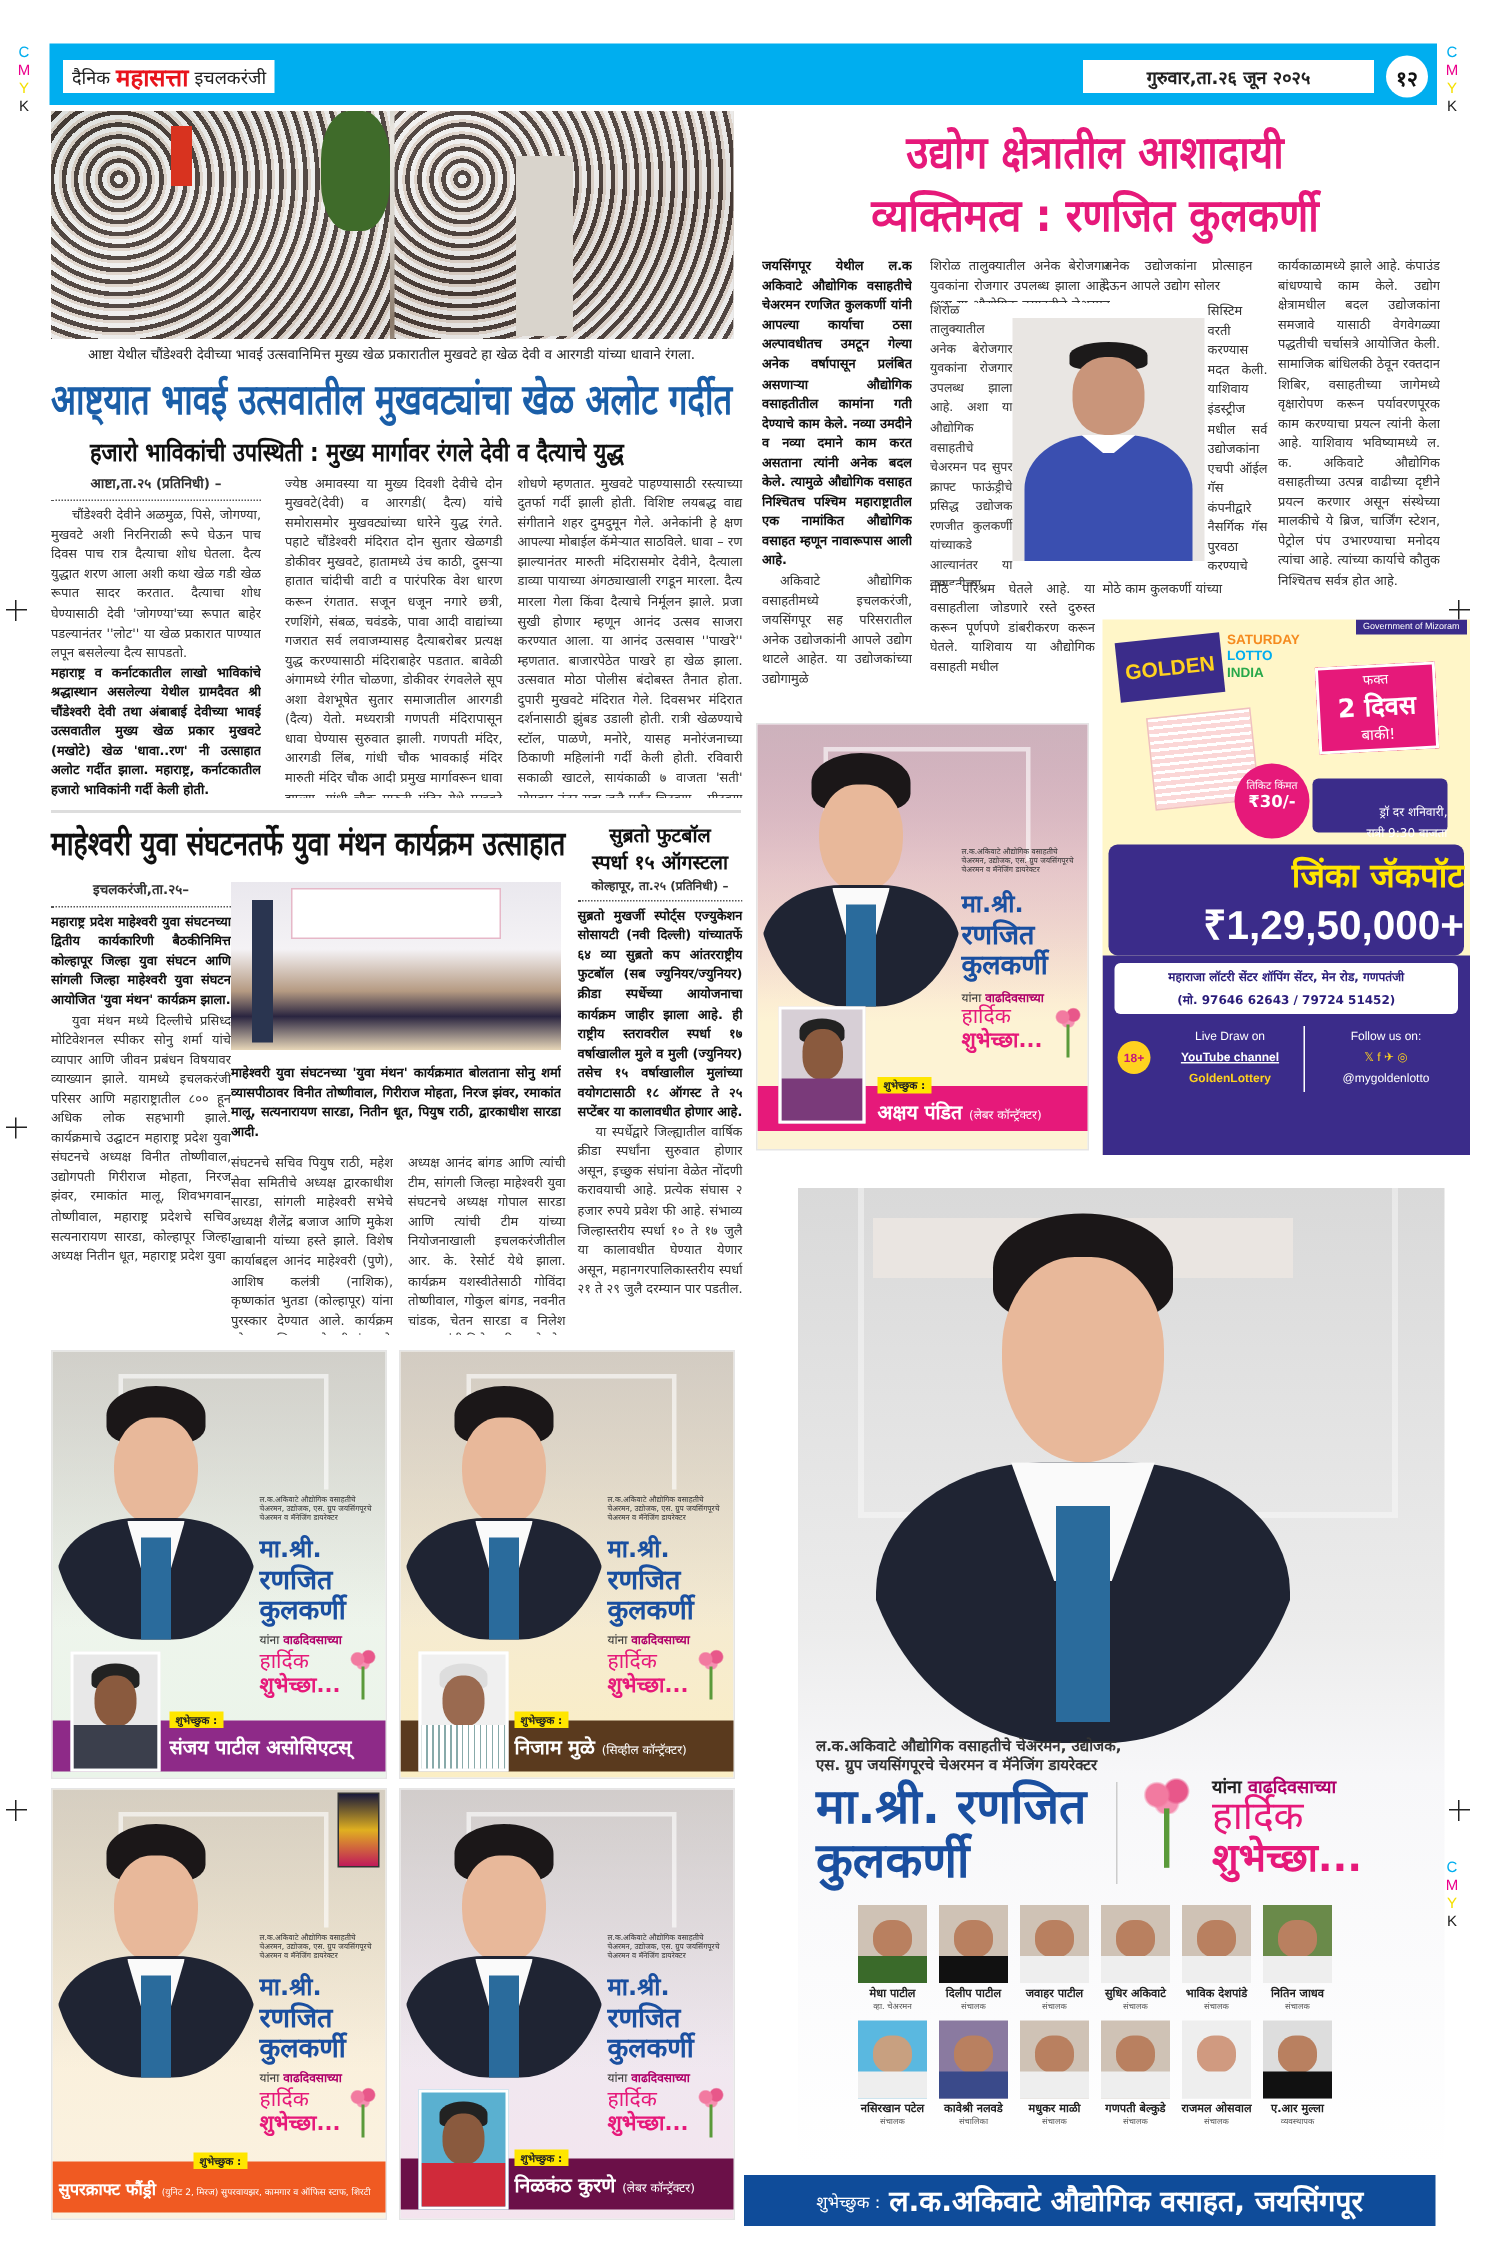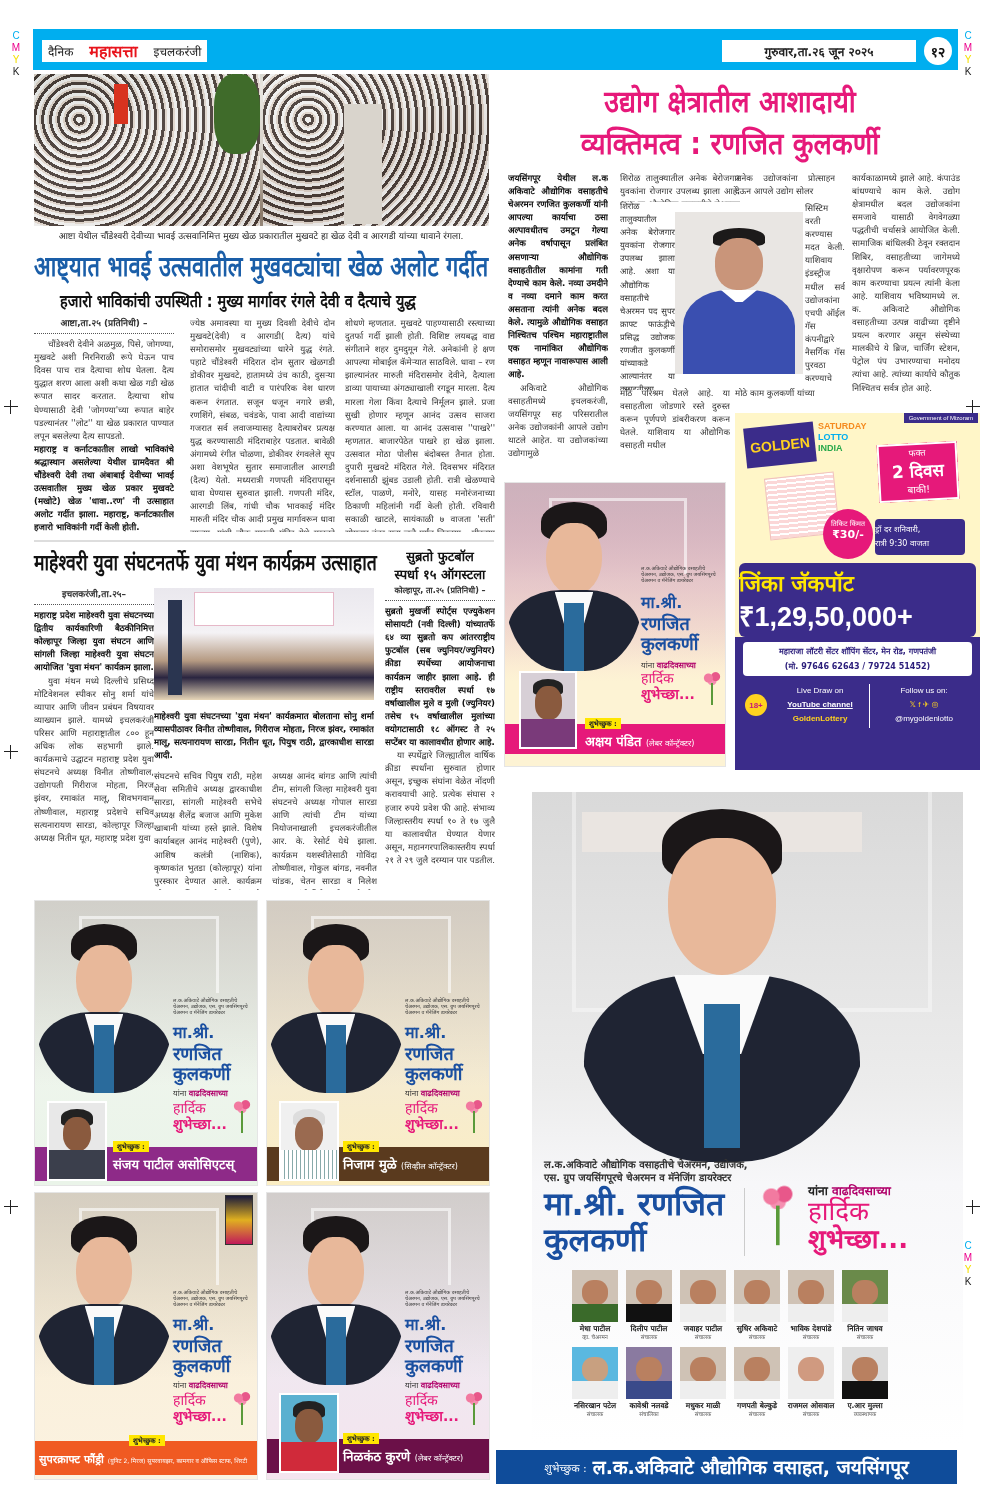--- a/index.html
+++ b/index.html
@@ -5,21 +5,21 @@
 *{box-sizing:border-box;margin:0;padding:0}
 body{width:992px;height:1502px;background:#fff;font-family:"DejaVu Sans",sans-serif;color:#222;position:relative;overflow:hidden}
 .abs{position:absolute}
 .cmyk{position:absolute;font-family:"Liberation Sans",sans-serif;font-size:10px;line-height:12px;text-align:center;width:12px}
 .cmyk .c{color:#00aeef}.cmyk .m{color:#ec008c}.cmyk .y{color:#f5e000}.cmyk .k{color:#222}
 .reg{position:absolute;width:14px;height:14px}
 .reg:before{content:"";position:absolute;left:0;right:0;top:6px;border-top:1px solid #222}
 .reg:after{content:"";position:absolute;top:0;bottom:0;left:6px;border-left:1px solid #222}
 
 .header{left:33px;top:29px;width:925px;height:41px;background:#00aeef}
-.masthead{left:42px;top:40px;height:22px;background:#fff;padding:0 6px;display:flex;align-items:center;gap:16px;font-size:12px;white-space:nowrap}
+.masthead{left:42px;top:40px;height:22px;background:#fff;padding:0 6px;display:flex;align-items:center;gap:4px;font-size:12px;white-space:nowrap}
 .masthead .brand{color:#e8141c;font-weight:bold;font-size:16px}
 .datebox{left:722px;top:40px;width:194px;height:22px;background:#fff;font-size:12px;display:flex;align-items:center;justify-content:center;font-weight:bold}
 .pageno{left:924px;top:37px;width:28px;height:28px;border-radius:50%;background:#fff;color:#111;font-weight:bold;font-size:14px;display:flex;align-items:center;justify-content:center}
 
 .photo{background:linear-gradient(160deg,#6b7a66 0%,#e9e6e0 30%,#d8d4cc 50%,#8b7a6a 70%,#ddd 100%);overflow:hidden}
 .crowd{background:repeating-radial-gradient(circle at 20% 30%,#f2f2f2 0 3px,#3a2e2a 3px 6px,#e0d5cc 6px 8px);}
 .caption{font-size:9px;text-align:center;color:#222;white-space:nowrap;overflow:hidden}
 .h-blue{color:#1a5ea8;font-weight:bold;white-space:nowrap}
 .h-black{color:#111;font-weight:bold;white-space:nowrap}
 .h-pink{color:#e6197a;font-weight:bold;white-space:nowrap;text-align:center}
@@ -57,22 +57,22 @@
 .thumb .b{position:absolute;left:0;top:62%;width:100%;height:40%}
 
 .lotto{left:735px;top:413px;width:245px;height:357px;background:#fff6c8;overflow:hidden}
 .lotto .gov{position:absolute;right:2px;top:0;background:#3b2c8a;color:#fff;font-size:6px;padding:2px 5px;font-family:"Liberation Sans",sans-serif}
 .lotto .gold{position:absolute;left:10px;top:12px;width:70px;height:40px;background:#3b2c8a;color:#ffd21f;font-weight:bold;font-size:14px;display:flex;align-items:center;justify-content:center;transform:rotate(-6deg);font-family:"Liberation Sans",sans-serif}
 .lotto .sat{position:absolute;left:83px;top:8px;font-size:9px;font-weight:bold;font-family:"Liberation Sans",sans-serif;line-height:11px}
 .lotto .sat .a{color:#f58b1f}.lotto .sat .b{color:#00aeef}.lotto .sat .c{color:#28a84a}
 .lotto .days{position:absolute;left:143px;top:30px;width:80px;height:58px;background:#e6197a;color:#fff;text-align:center;transform:rotate(-3deg);box-shadow:0 0 0 2px #fff inset}
 .lotto .ticket{position:absolute;left:32px;top:62px;width:70px;height:62px;background:repeating-linear-gradient(0deg,#fbd7d7 0 3px,#fff 3px 5px);border:1px solid #f0c0c0;transform:rotate(-6deg)}
 .lotto .price{position:absolute;left:88px;top:96px;width:50px;height:50px;border-radius:50%;background:#e6197a;color:#fff;text-align:center;font-size:7px;padding-top:10px}
-.lotto .draw{position:absolute;left:140px;top:106px;width:90px;height:36px;background:#3b2c8a;color:#fff;font-size:8px;text-align:left;padding-top:4px;border-radius:4px;line-height:14px}
-.lotto .jack{position:absolute;left:4px;top:150px;width:237px;height:74px;background:#3b2c8a;border-radius:6px;text-align:left}
+.lotto .draw{position:absolute;left:140px;top:106px;width:90px;height:36px;background:#3b2c8a;color:#fff;font-size:8px;text-align:right;padding-top:16px;border-radius:4px;line-height:14px}
+.lotto .jack{position:absolute;left:4px;top:150px;width:237px;height:74px;background:#3b2c8a;border-radius:6px;text-align:right}
 .lotto .jack .t{color:#ffe600;font-size:22px;font-weight:bold;margin-top:4px}
 .lotto .jack .v{color:#fff;font-size:27px;font-weight:bold;font-family:"Liberation Sans",sans-serif}
 .lotto .bottom{position:absolute;left:0;top:224px;width:245px;height:133px;background:#3b2c8a}
 .lotto .shop{position:absolute;left:8px;top:5px;width:229px;height:34px;background:#fff;border-radius:4px;text-align:center;font-size:8px;color:#2a1c7a;line-height:15px;padding-top:2px}
 .lotto .live{position:absolute;left:6px;top:45px;width:233px;height:50px;color:#fff;font-size:8px;font-family:"Liberation Sans",sans-serif}
 .lotto .retail{position:absolute;left:4px;top:98px;width:237px;height:32px;background:#c6177a;border-radius:4px;color:#fff;text-align:center;font-size:8px;line-height:14px;padding-top:2px}
 
 .bigad{left:532px;top:792px;width:431px;height:652px;background:linear-gradient(180deg,#d9d9d9 0%,#ececec 45%,#f7f7f9 60%,#fff 100%);overflow:hidden}
 .bigfooter{left:496px;top:1450px;width:461px;height:34px;background:#0f4c9a;color:#fff;display:flex;align-items:center;justify-content:center;gap:6px}
 .person{position:absolute;width:46px;text-align:center}

